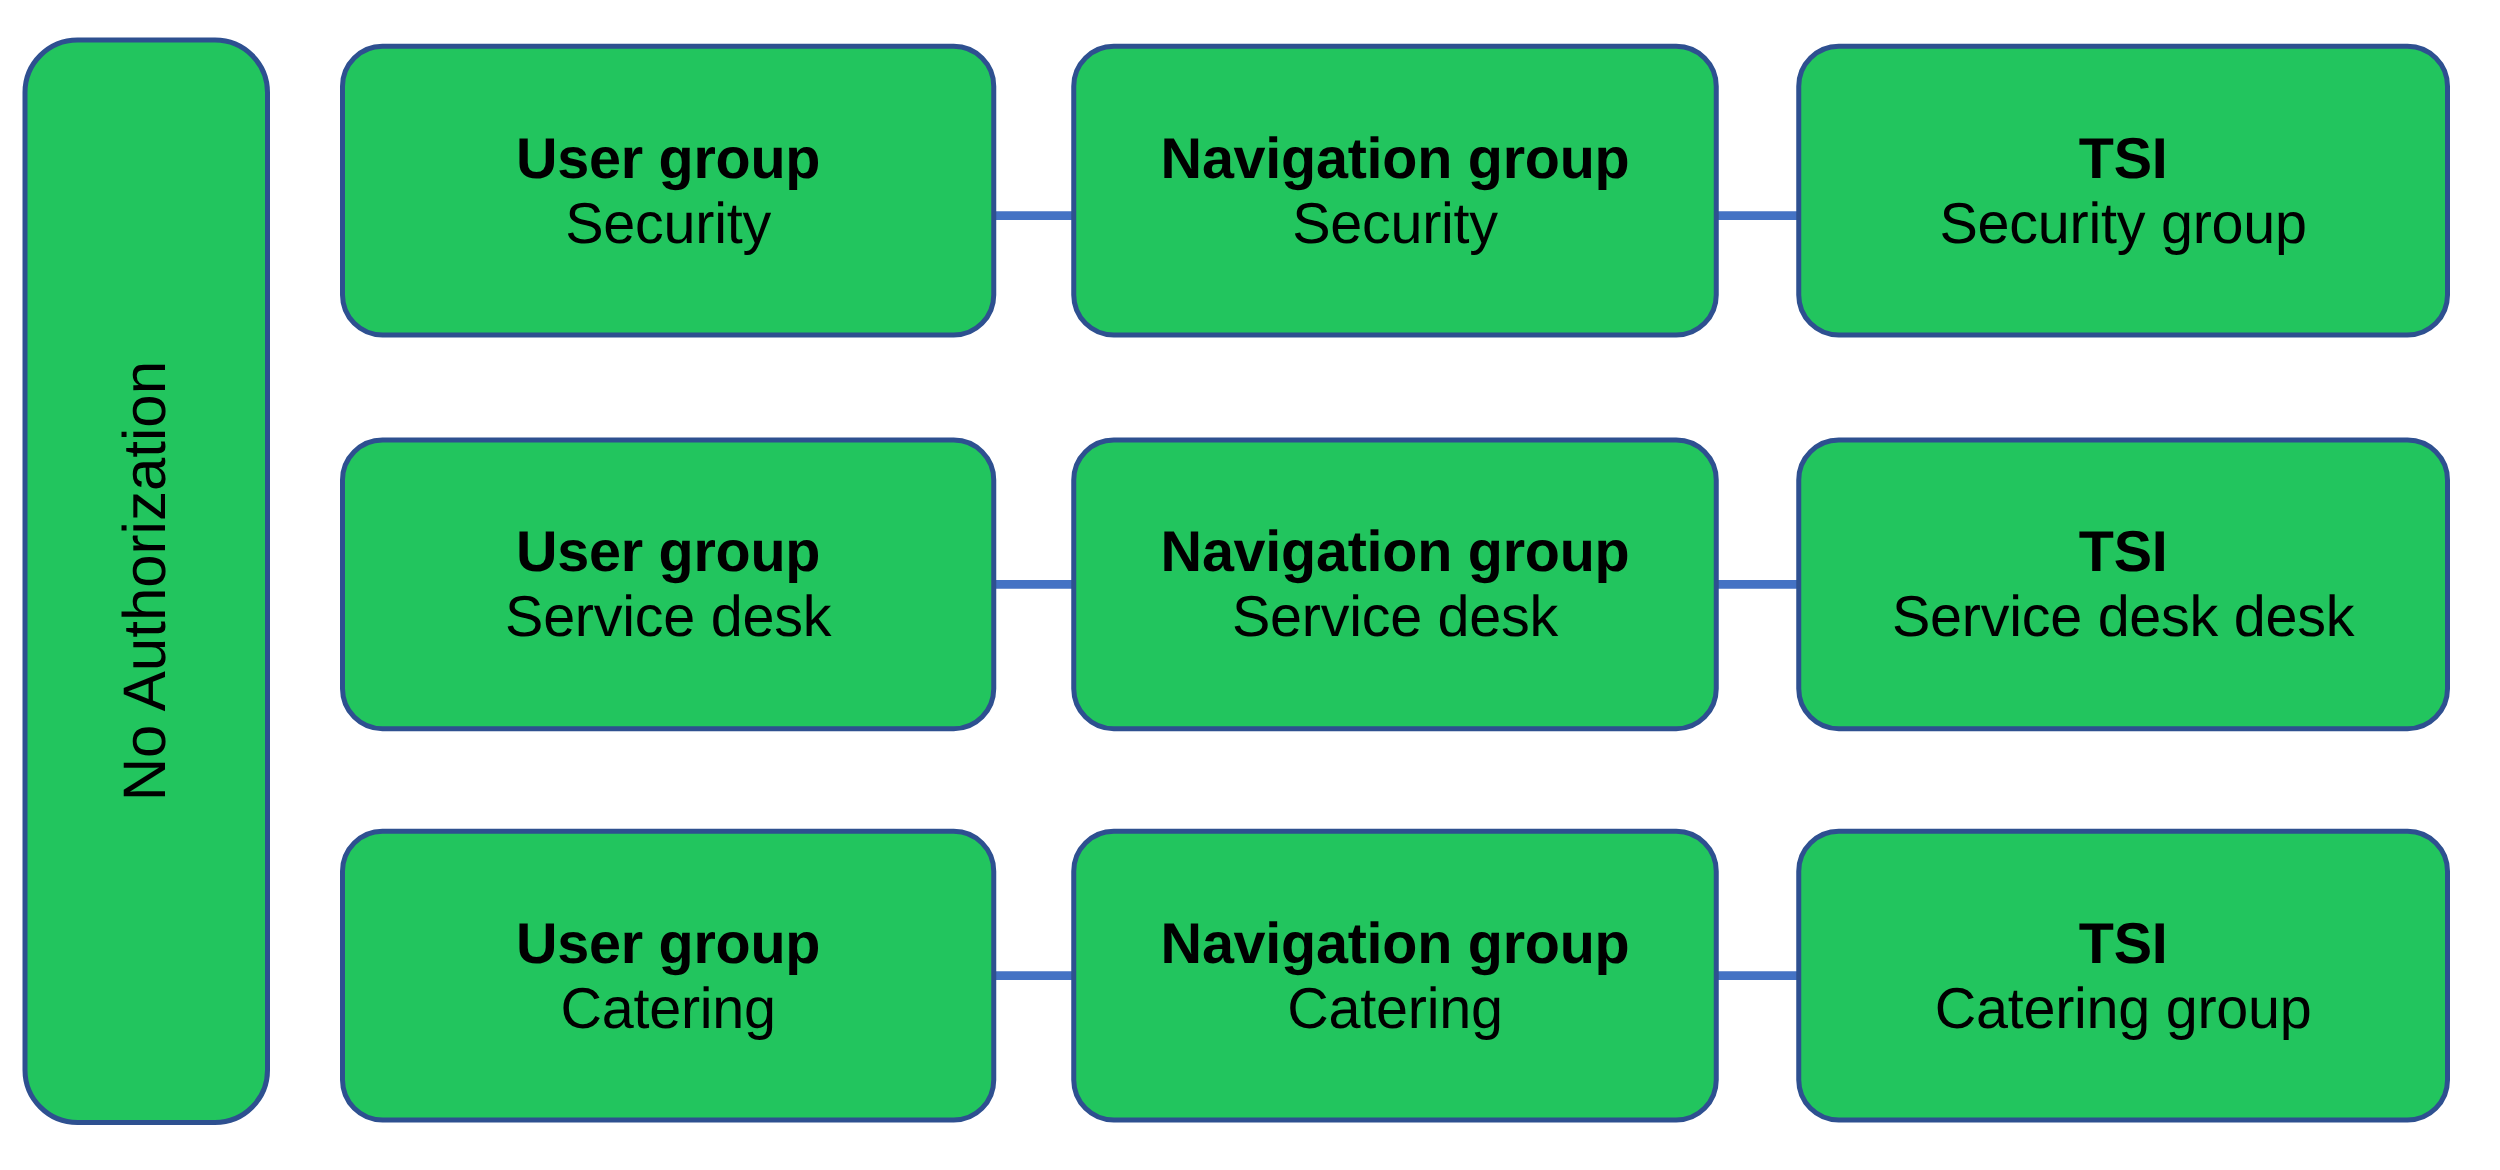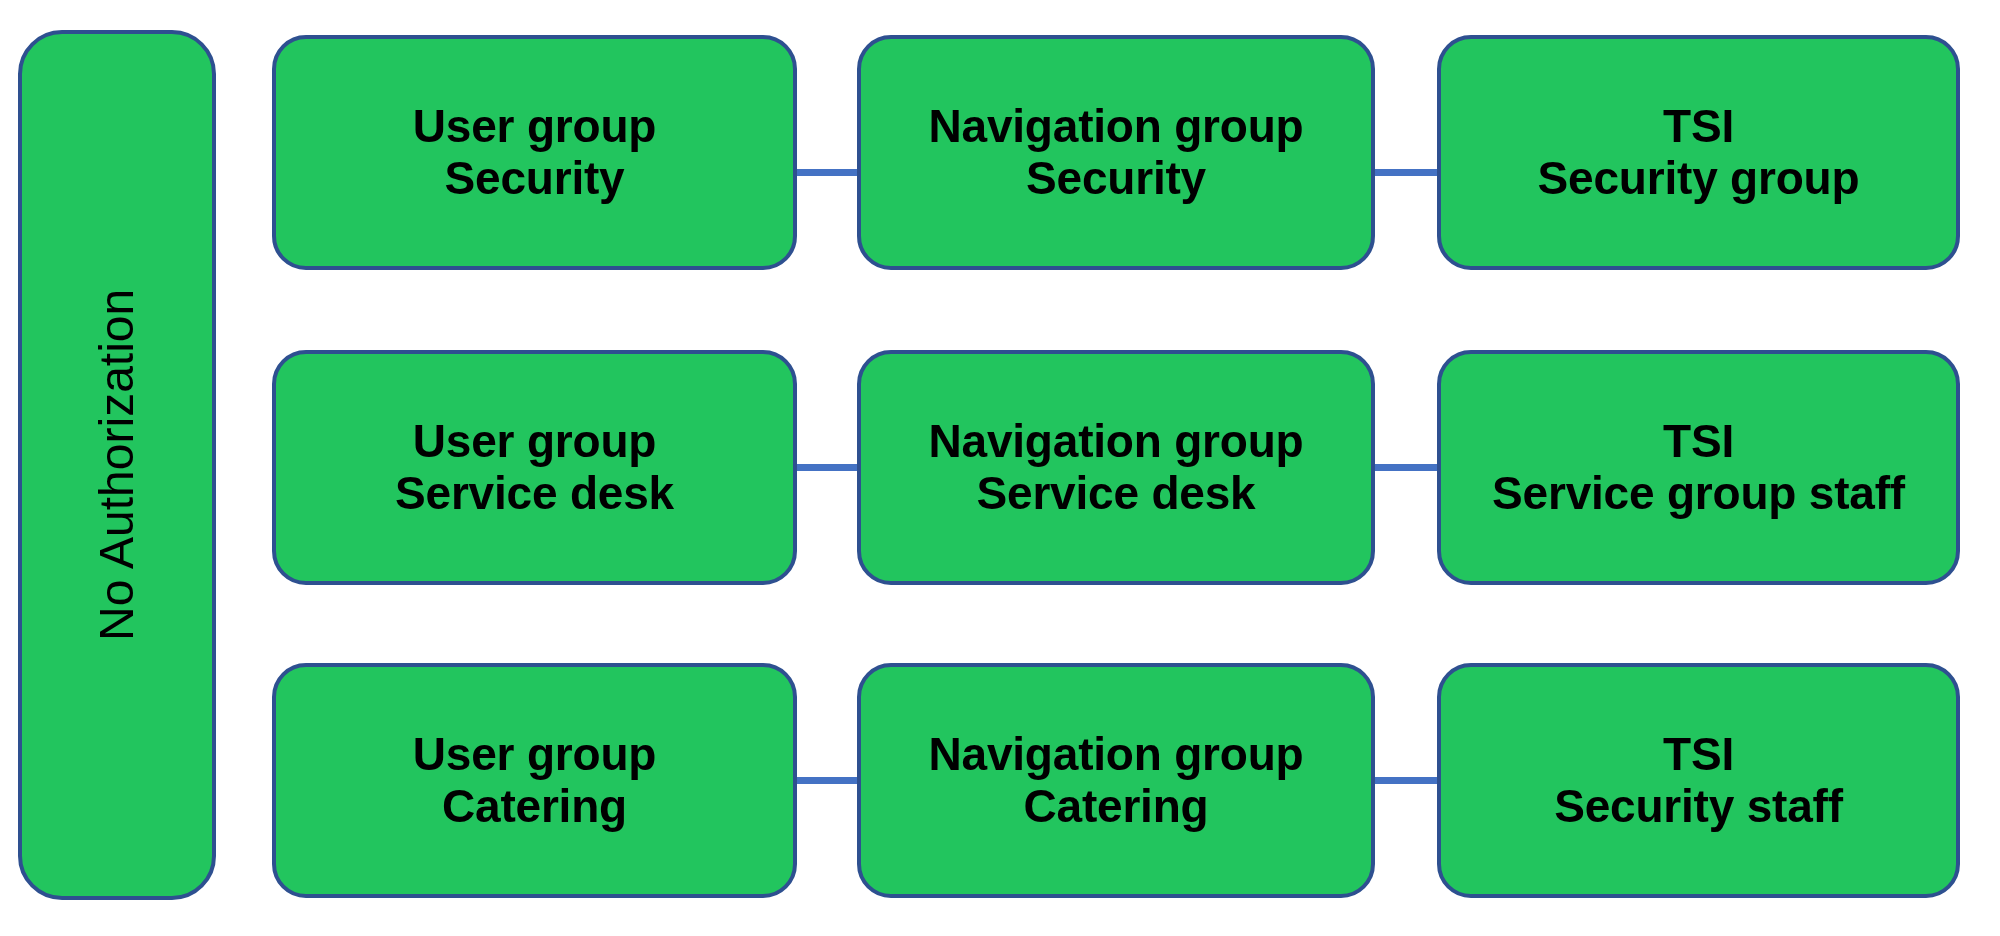--- a/index.html
+++ b/index.html
@@ -35,21 +35,21 @@
     line-height: 1.12;
     z-index: 2;
   }
   .node .line-bold {
     font-weight: bold;
     font-size: 46px;
     letter-spacing: -0.2px;
     white-space: nowrap;
   }
   .node .line-reg {
-    font-weight: bold;
+    font-weight: normal;
     font-size: 46px;
     letter-spacing: -0.2px;
     white-space: nowrap;
   }
 
   
   #no-auth-box {
     left: 18px;
     top: 30px;
     width: 198px;
@@ -110,35 +110,35 @@
 
   <div class="node" style="left:857px; top:350px; width:518px; height:235px;">
     <span class="line-bold">Navigation group</span>
     <span class="line-reg">Service desk</span>
   </div>
 
   <div class="connector" style="left:1371px; top:464px; width:70px;"></div>
 
   <div class="node" style="left:1437px; top:350px; width:523px; height:235px;">
     <span class="line-bold">TSI</span>
-    <span class="line-reg">Service group staff</span>
+    <span class="line-reg">Service desk desk</span>
   </div>
 
   <div class="node" style="left:272px; top:663px; width:525px; height:235px;">
     <span class="line-bold">User group</span>
     <span class="line-reg">Catering</span>
   </div>
 
   <div class="connector" style="left:793px; top:777px; width:68px;"></div>
 
   <div class="node" style="left:857px; top:663px; width:518px; height:235px;">
     <span class="line-bold">Navigation group</span>
     <span class="line-reg">Catering</span>
   </div>
 
   <div class="connector" style="left:1371px; top:777px; width:70px;"></div>
 
   <div class="node" style="left:1437px; top:663px; width:523px; height:235px;">
     <span class="line-bold">TSI</span>
-    <span class="line-reg">Security staff</span>
+    <span class="line-reg">Catering group</span>
   </div>
 
 </div>
 
 </body></html>

